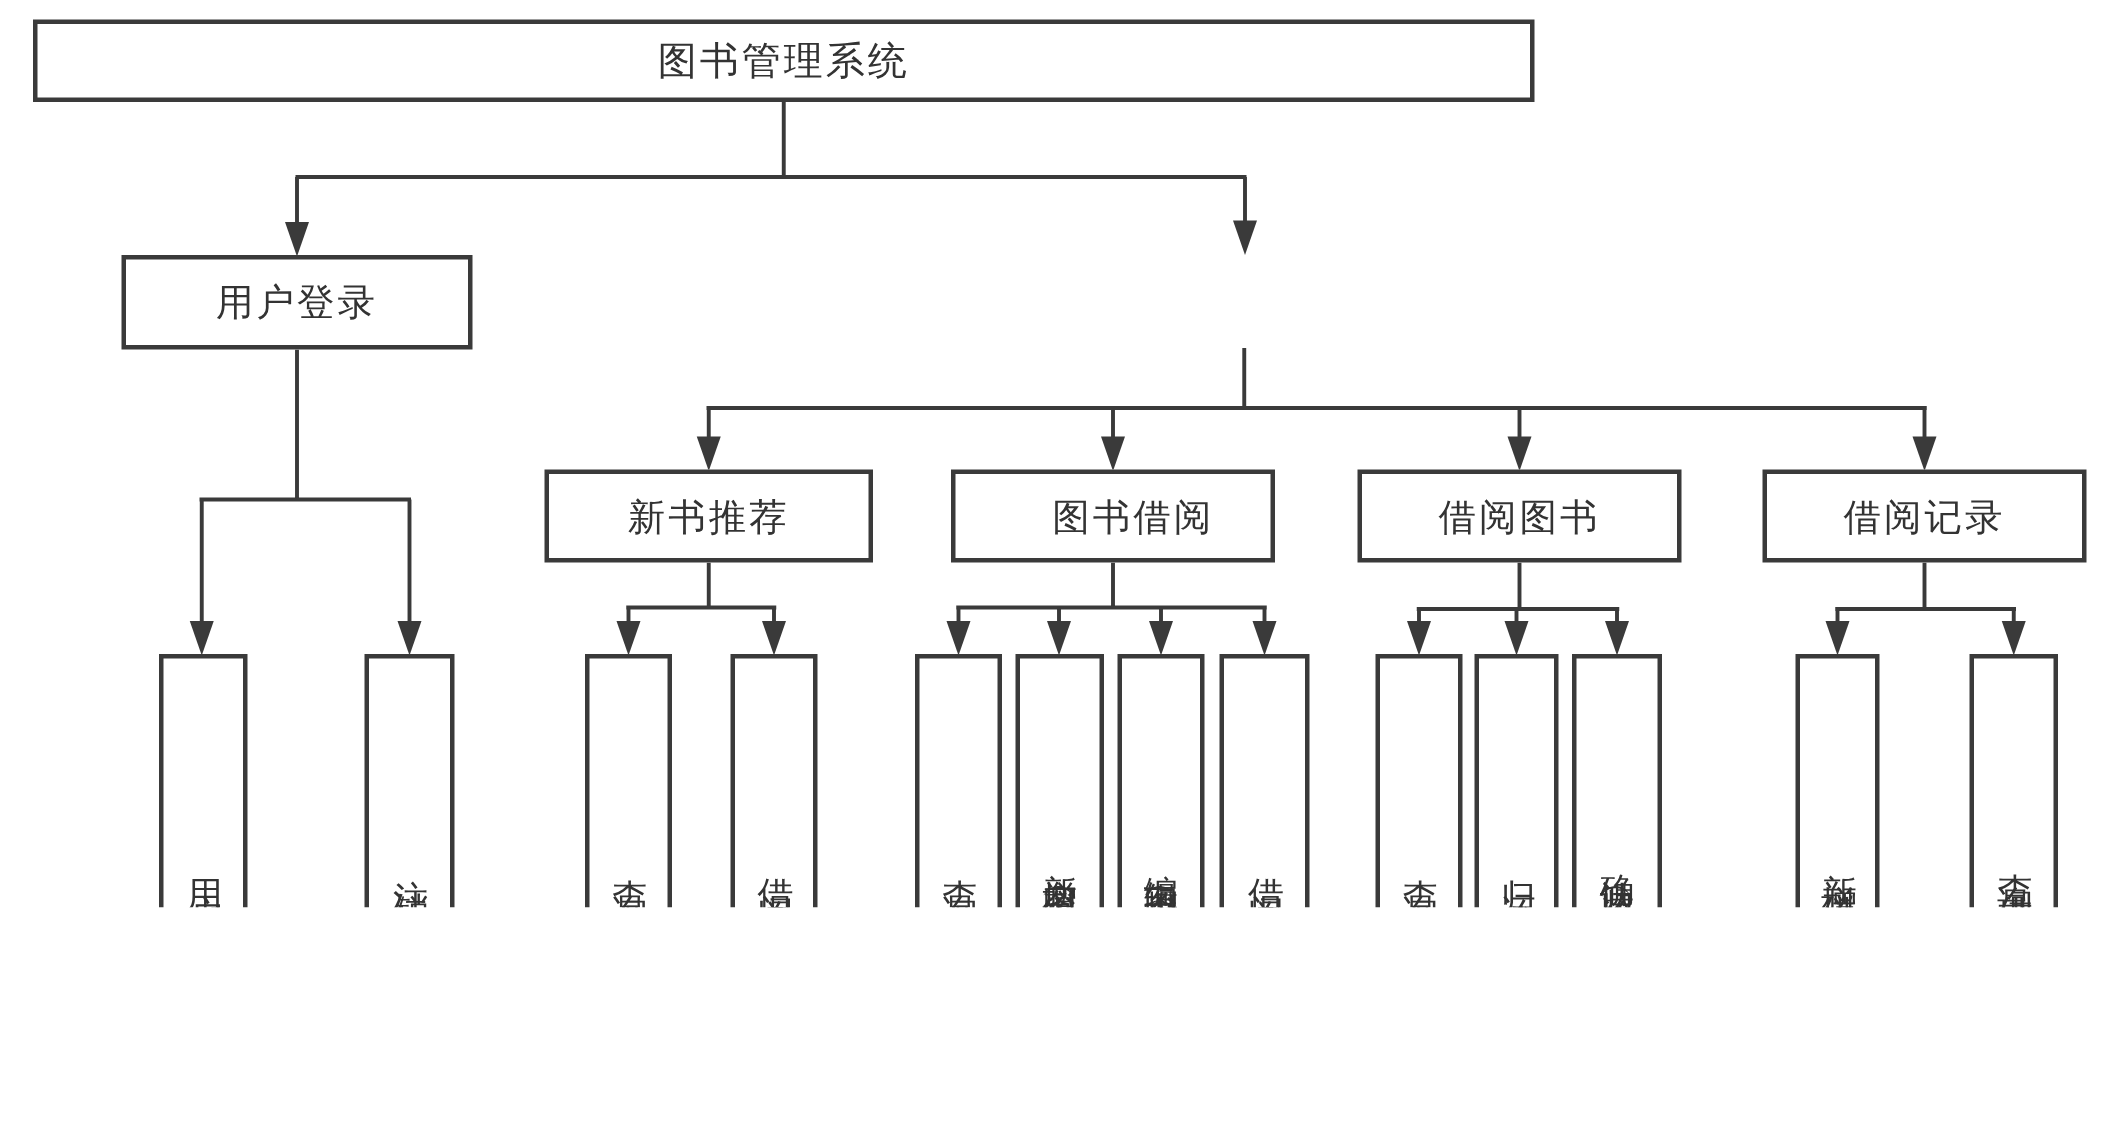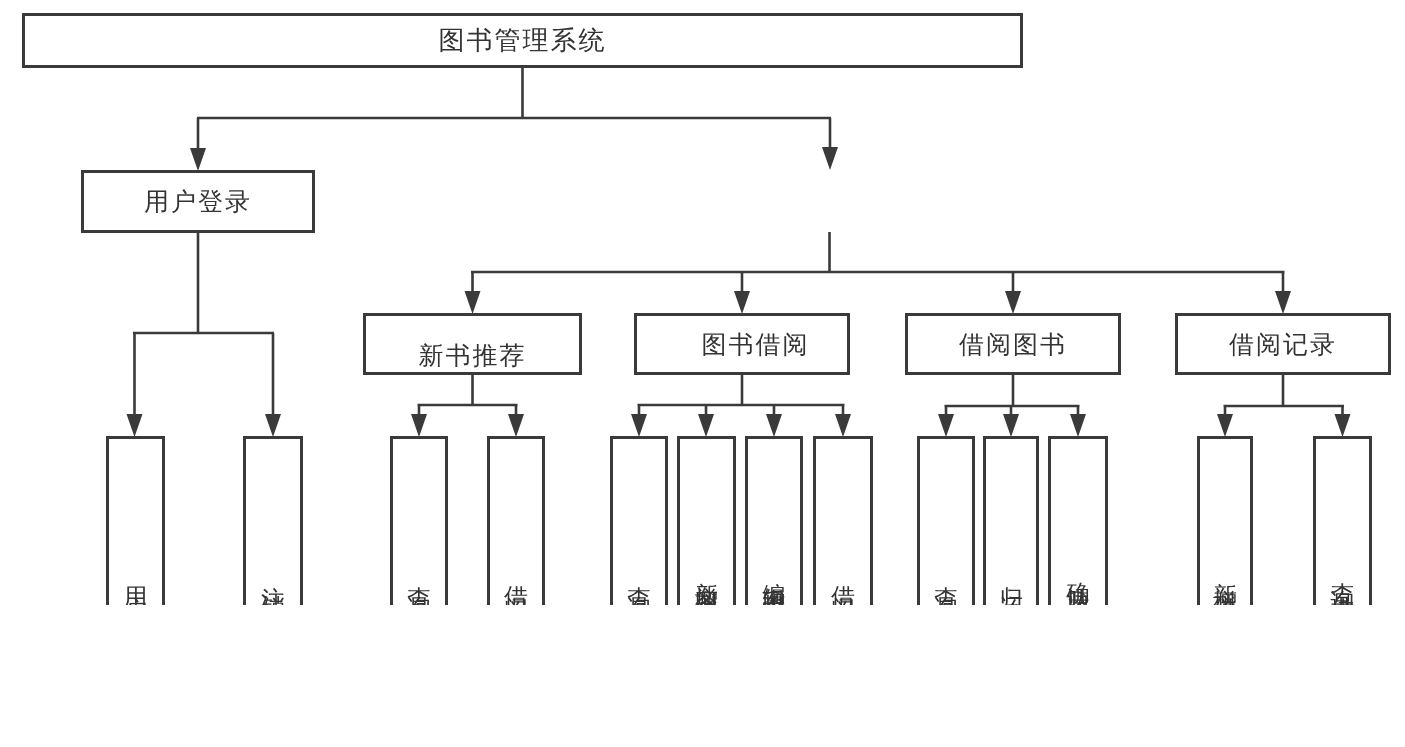--- a/index.html
+++ b/index.html
@@ -102,21 +102,21 @@
   </svg>
 
   <div class="box root" style="left:22px; top:13px; width:1001px; height:55px;">
     <span class="hlabel">图书管理系统</span>
   </div>
 
   <div class="box" style="left:81px; top:170px; width:234px; height:63px;">
     <span class="hlabel">用户登录</span>
   </div>
 
-  <div class="box" style="left:363px; top:313px; width:219px; height:62px;align-items:flex-end;">
+  <div class="box" style="left:363px; top:313px; width:219px; height:62px;">
     <span class="hlabel">新书推荐</span>
   </div>
   <div class="box" style="left:634px; top:313px; width:216px; height:62px;padding-left:27px;">
     <span class="hlabel">图书借阅</span>
   </div>
   <div class="box" style="left:905px; top:313px; width:216px; height:62px;">
     <span class="hlabel">借阅图书</span>
   </div>
   <div class="box" style="left:1175px; top:313px; width:216px; height:62px;">
     <span class="hlabel">借阅记录</span>

